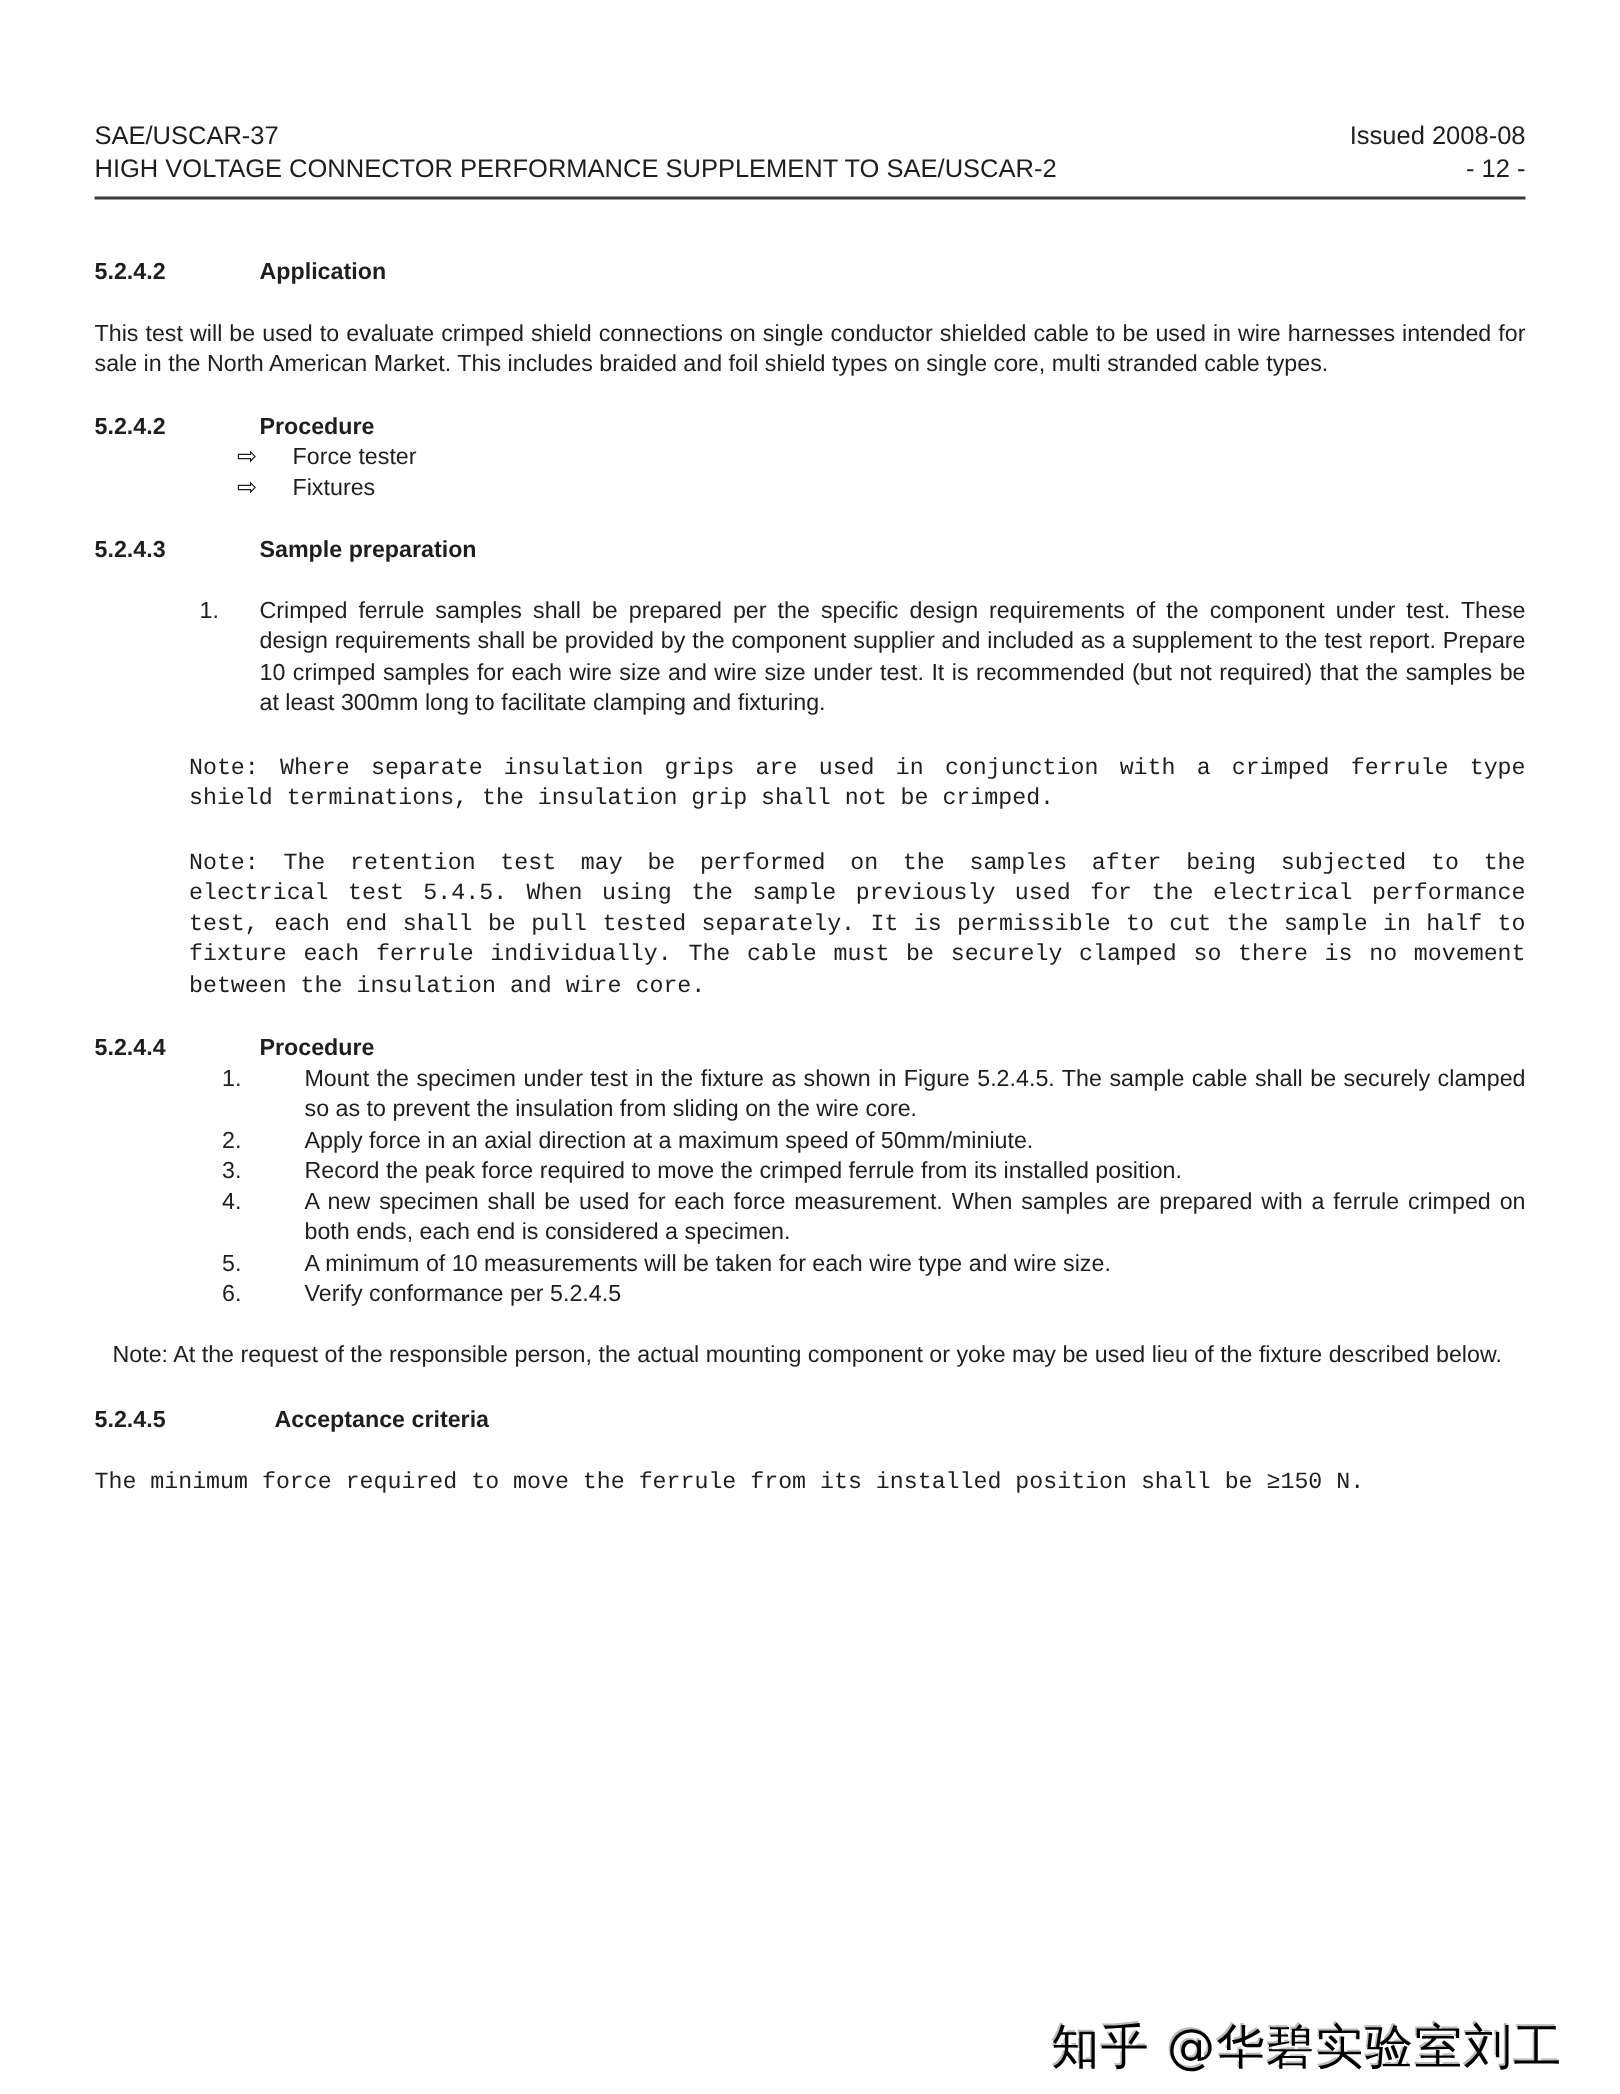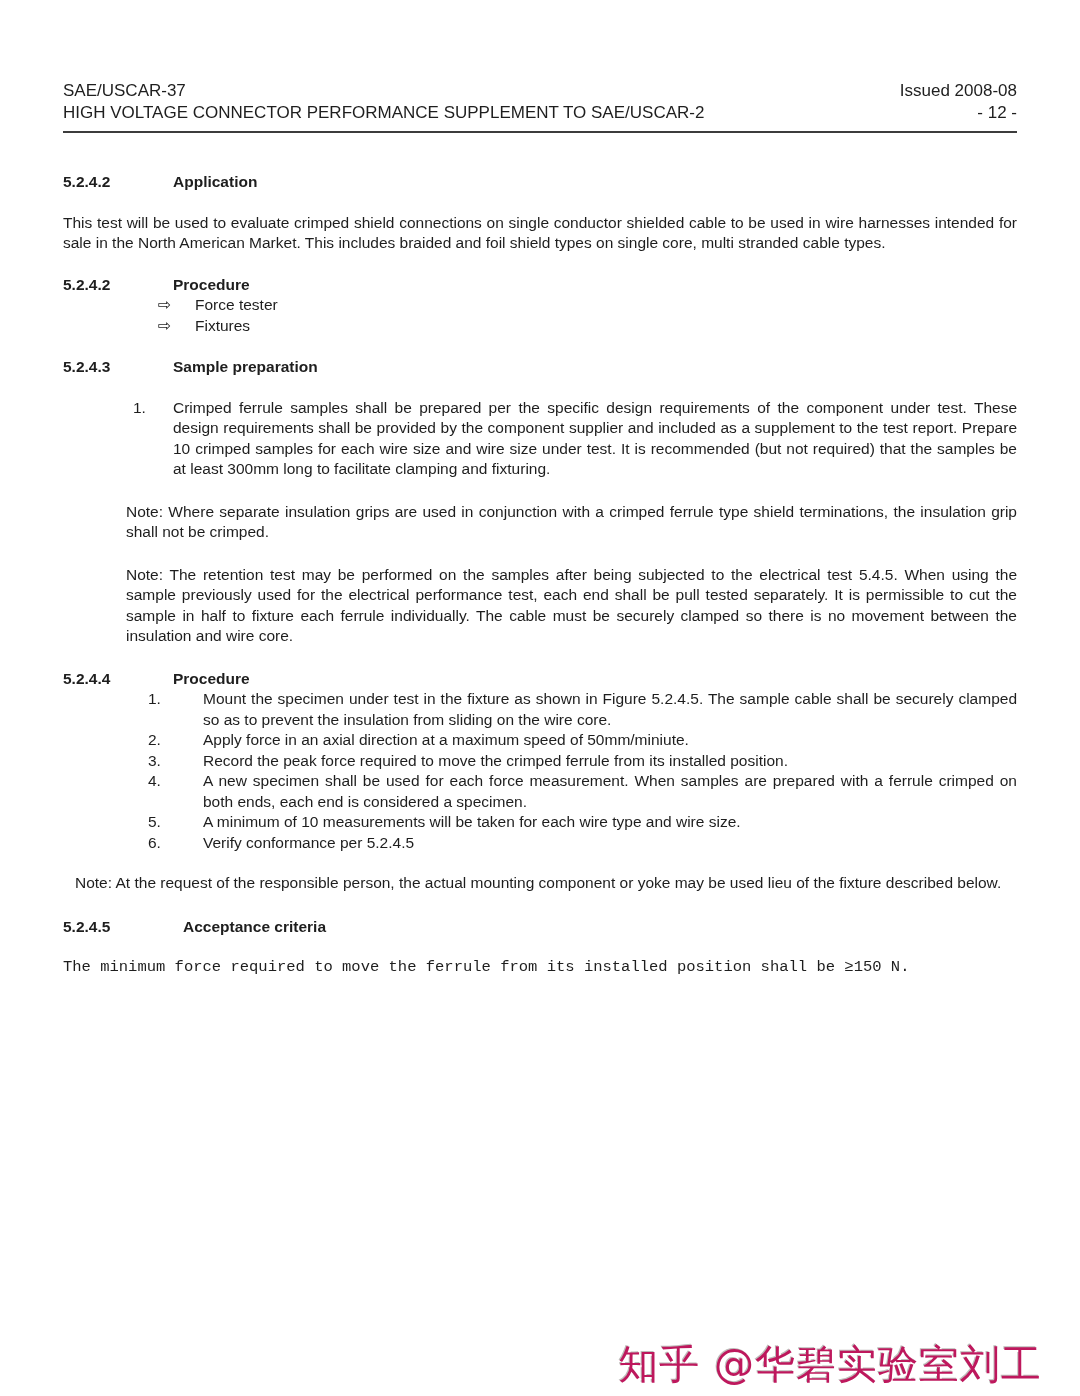--- a/index.html
+++ b/index.html
@@ -82,34 +82,35 @@
     flex-shrink: 0;
   }
   .num-item .txt { flex: 1; margin-left: 15px; }
   .prep-list { margin-bottom: 22px; }
   .proc-list { margin-bottom: 20px; }
   
   .note {
     margin-left: 63px;
     margin-bottom: 22px;
     text-align: justify;
+    font-family: Liberation Mono, monospace;
   }
   .proc-note {
     margin-left: 12px;
     margin-bottom: 23px;
     text-align: justify;
   }
   
   .watermark {
     position: absolute;
     right: 38px;
     bottom: 22px;
-    font-size: 40px;
+    font-size: 32px;
     letter-spacing: 1px;
-    color: #be185d;
+    color: #000000;
     text-shadow: 2px 2px 0 #ffffff, -1px -1px 0 #bdbcba;
     font-family: "DejaVu Sans", sans-serif;
     text-align: right;
   }
 </style>
 </head>
 <body>
 
 <div class="page">
 

